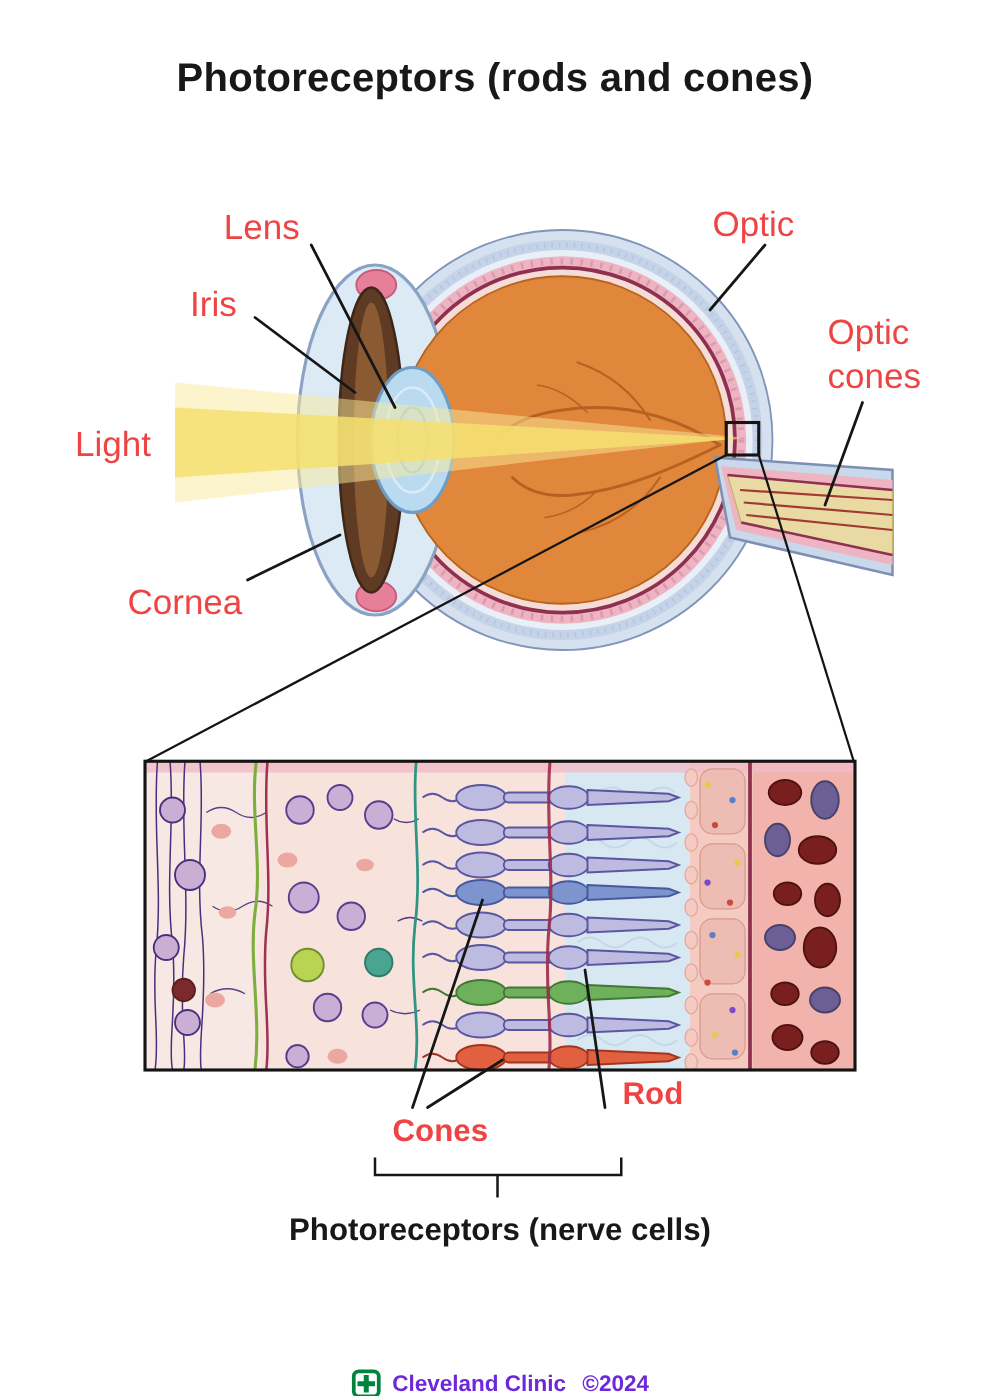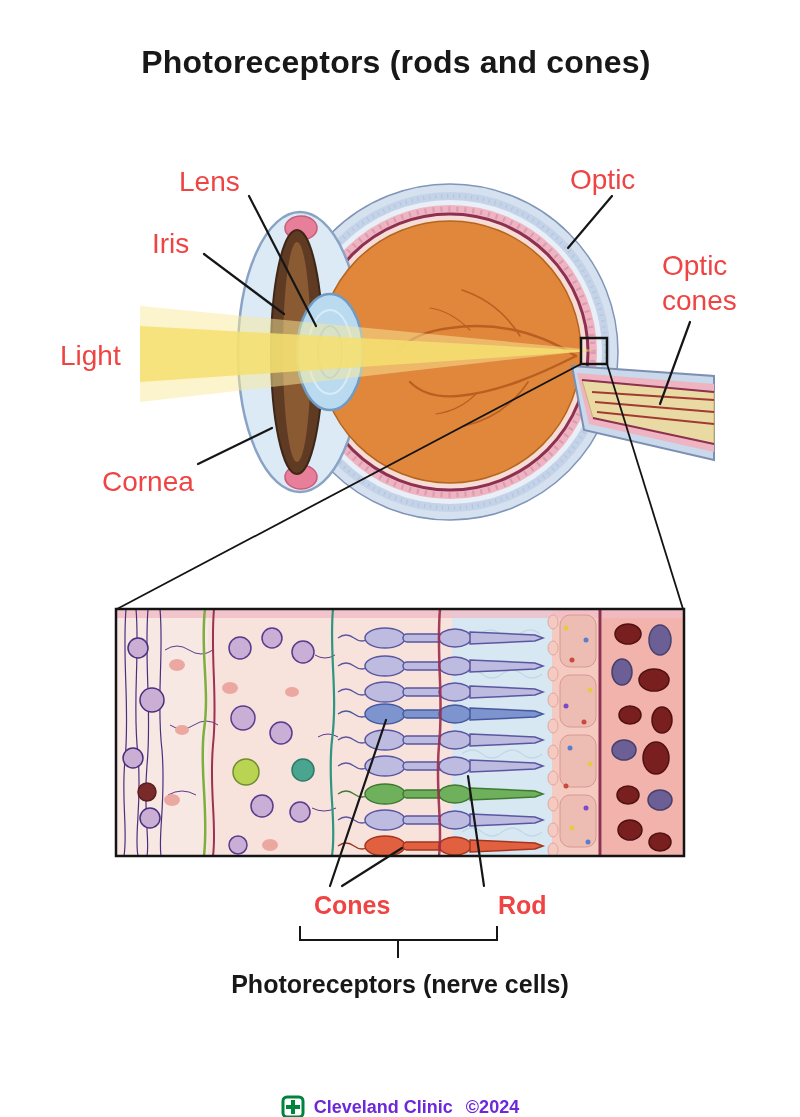--- a/index.html
+++ b/index.html
@@ -259,21 +259,21 @@
   <div class="page-title">Photoreceptors (rods and cones)</div>
 
   <div class="lbl" style="left:179px;top:164px;">Lens</div>
   <div class="lbl" style="left:152px;top:226px;text-align:center;">Iris</div>
   <div class="lbl" style="left:60px;top:338px;">Light</div>
   <div class="lbl" style="left:102px;top:464px;">Cornea</div>
   <div class="lbl" style="left:570px;top:162px;">Optic</div>
   <div class="lbl wrap" style="left:662px;top:248px;width:110px;">Optic cones</div>
 
   <div class="lbl bold" style="left:278px;top:890px;">Cones</div>
-  <div class="lbl bold" style="left:462px;top:890px;">Rod</div>
+  <div class="lbl bold" style="left:462px;top:860px;">Rod</div>
 
   <div class="caption">Photoreceptors (nerve cells)</div>
 
   <div class="footer">
     <svg width="24" height="24" viewBox="0 0 24 24">
       <rect x="2" y="2" width="20" height="20" rx="4" fill="none" stroke="#00843d" stroke-width="3"></rect>
       <rect x="10" y="5" width="4" height="14" fill="#00843d"></rect>
       <rect x="5" y="10" width="14" height="4" fill="#00843d"></rect>
     </svg>
     <span class="brand">Cleveland Clinic</span>

